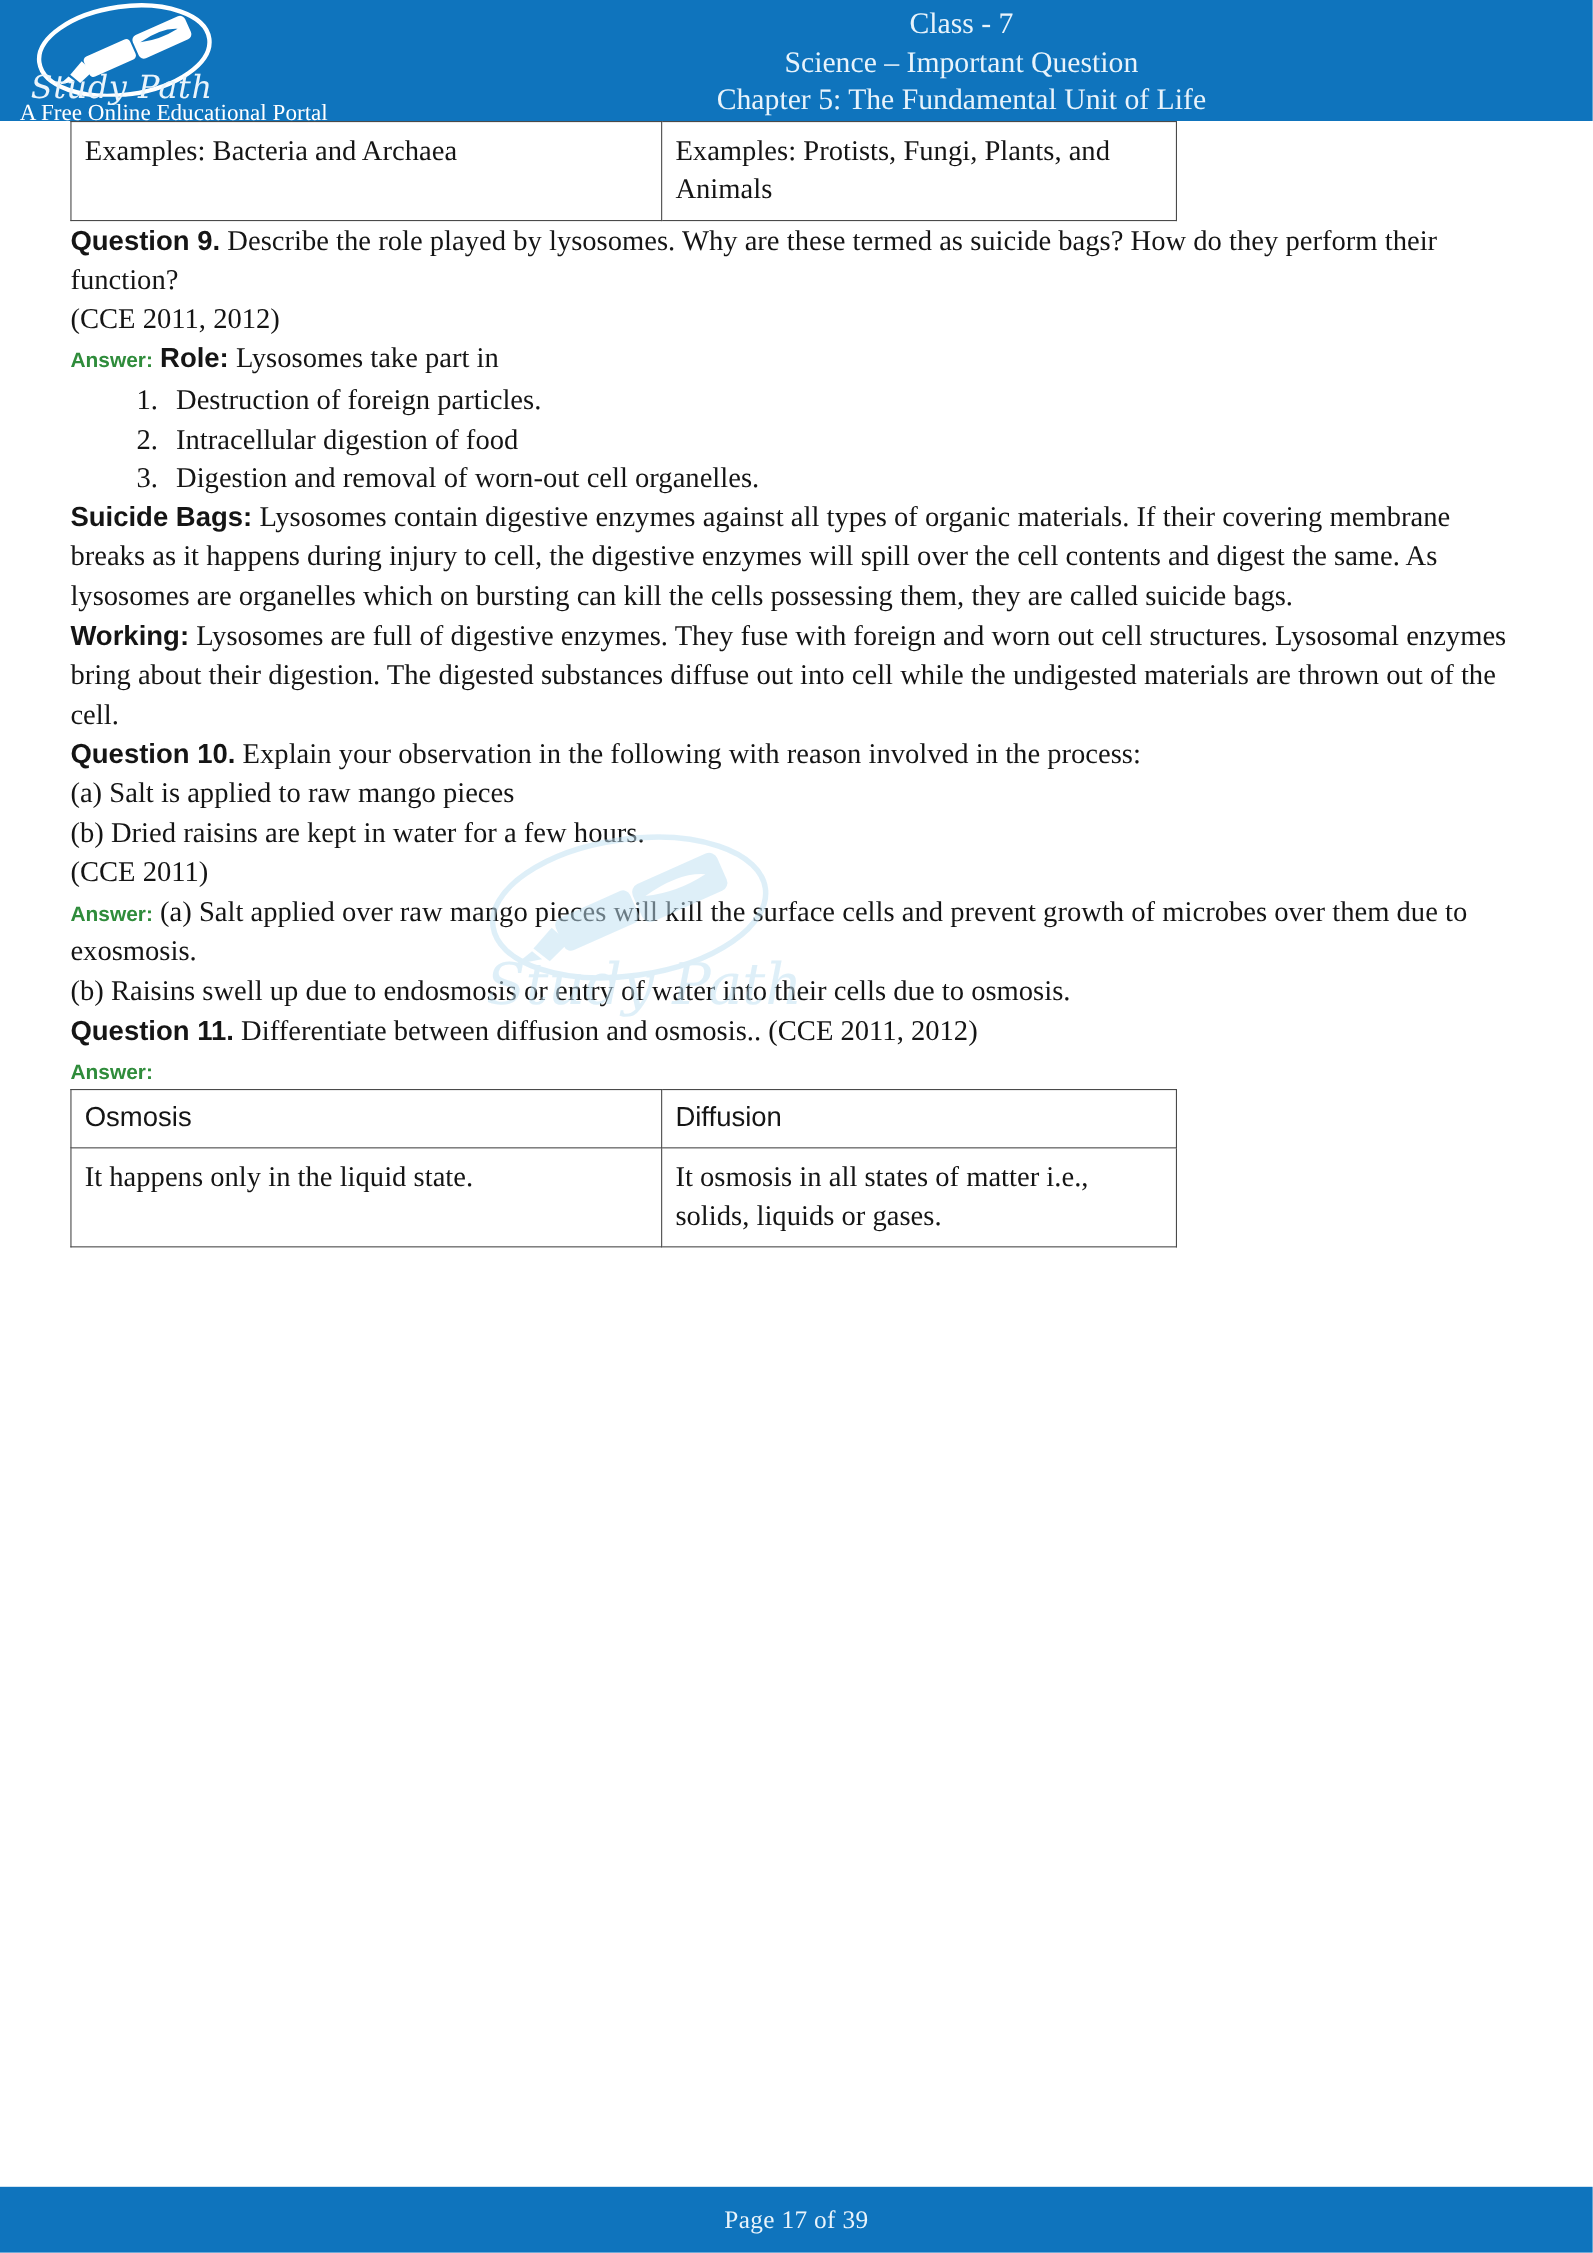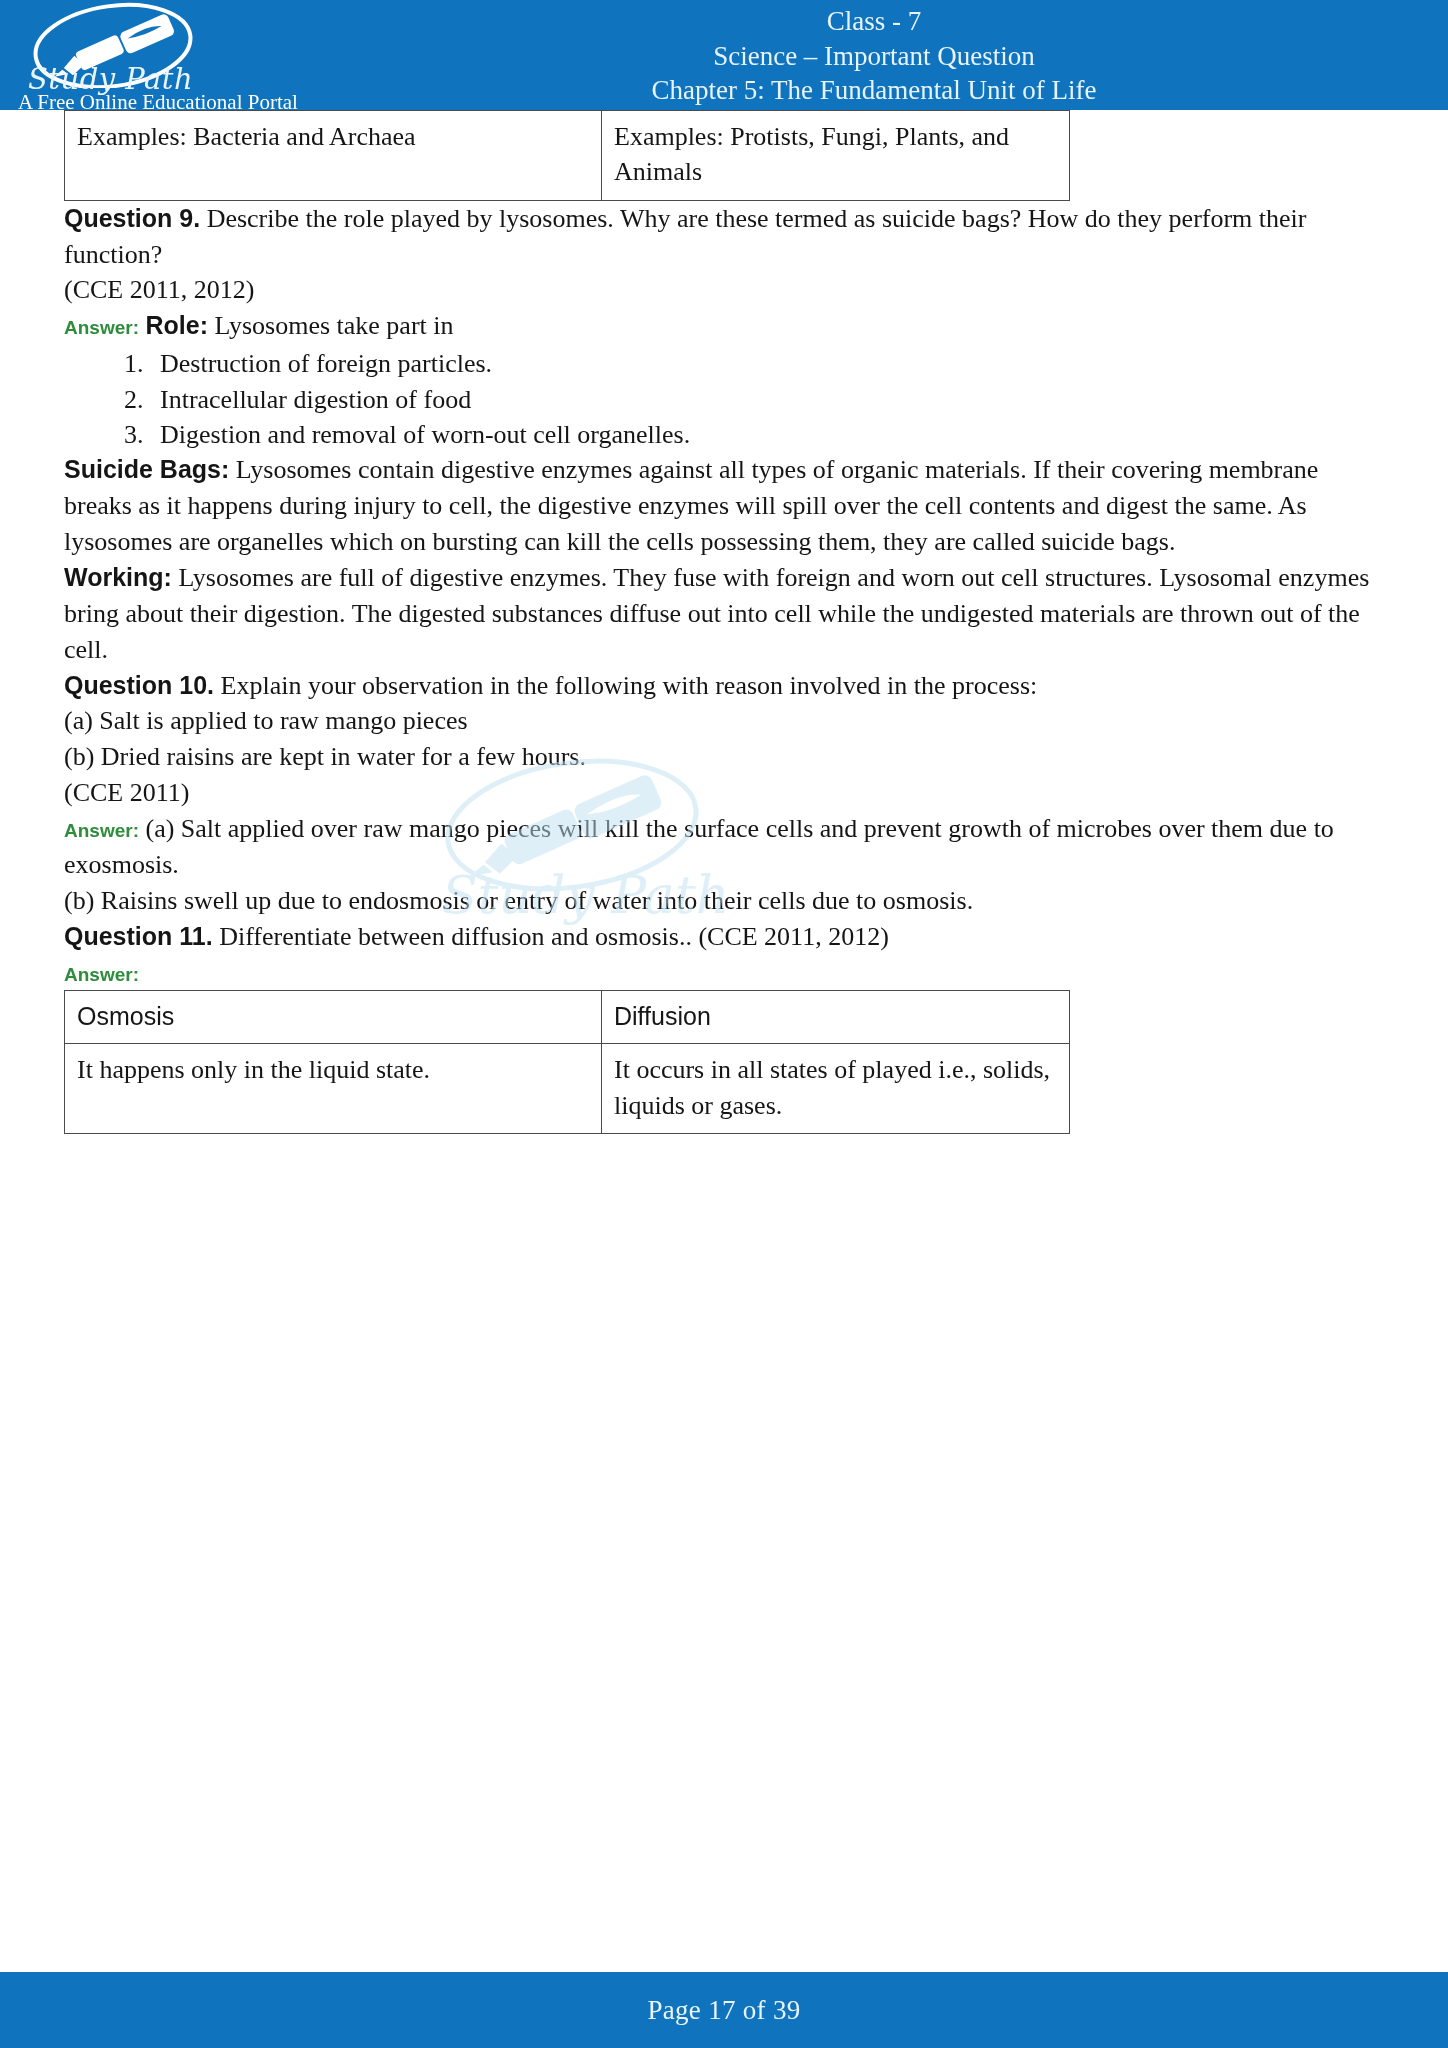--- a/index.html
+++ b/index.html
@@ -173,28 +173,28 @@
     pointer-events: none;
   }
   .watermark svg { display: block; }
 
   
   .site-footer {
     position: absolute;
     left: 0;
     bottom: 0;
     width: 1448px;
-    height: 76px;
+    height: 60px;
     background: #0f74bd;
     color: #eaf4fb;
     display: flex;
     align-items: center;
     justify-content: center;
     font-family: "Liberation Serif", serif;
-    font-size: 27px;
+    font-size: 23px;
     letter-spacing: 0.3px;
   }
 </style>
 </head>
 <body>
 
 <div class="page">
 
   <div class="site-header">
 
@@ -258,21 +258,21 @@
     <table class="qtable bottom-table">
       <thead>
         <tr>
           <th class="col-a">Osmosis</th>
           <th>Diffusion</th>
         </tr>
       </thead>
       <tbody>
         <tr>
           <td class="col-a">It happens only in the liquid state.</td>
-          <td>It occurs in all states of played i.e., solids, liquids or gases.</td>
+          <td>It osmosis in all states of matter i.e., solids, liquids or gases.</td>
         </tr>
       </tbody>
     </table>
 
   </div>
 
   <div class="watermark">
     <svg width="330" height="190" viewBox="0 0 330 190" xmlns="http://www.w3.org/2000/svg">
       <ellipse cx="152" cy="80" rx="125" ry="62" fill="none" stroke="#bfe0f2" stroke-width="5" transform="rotate(-8 152 80)"></ellipse>
       <g transform="rotate(-20 150 82)">

